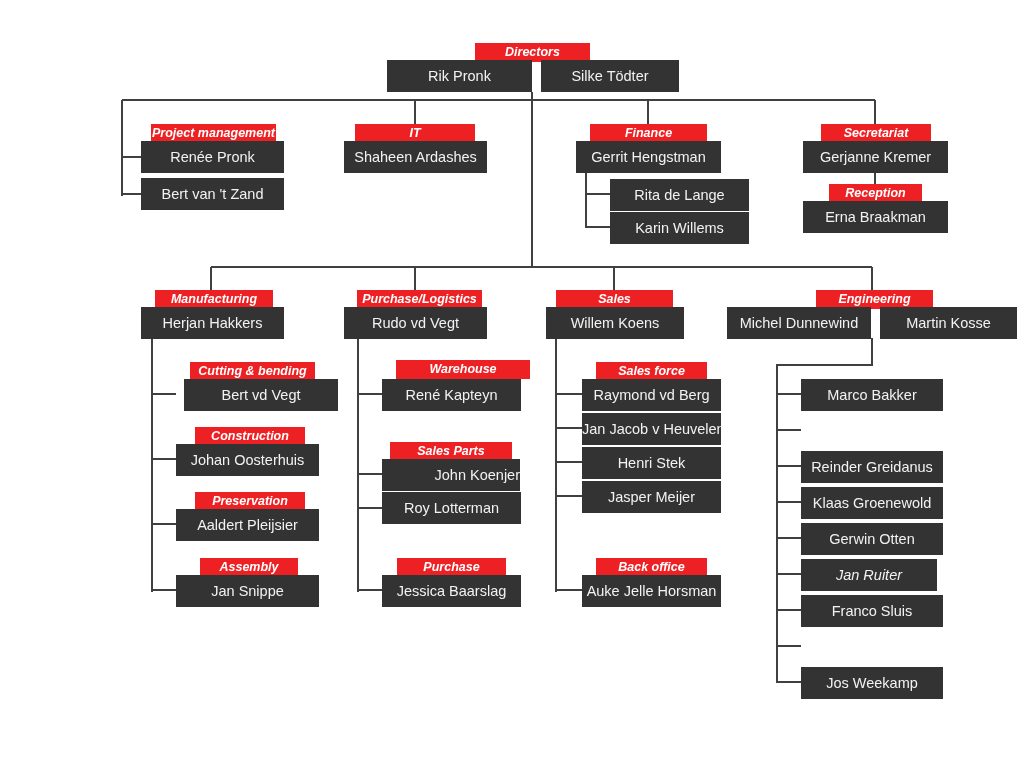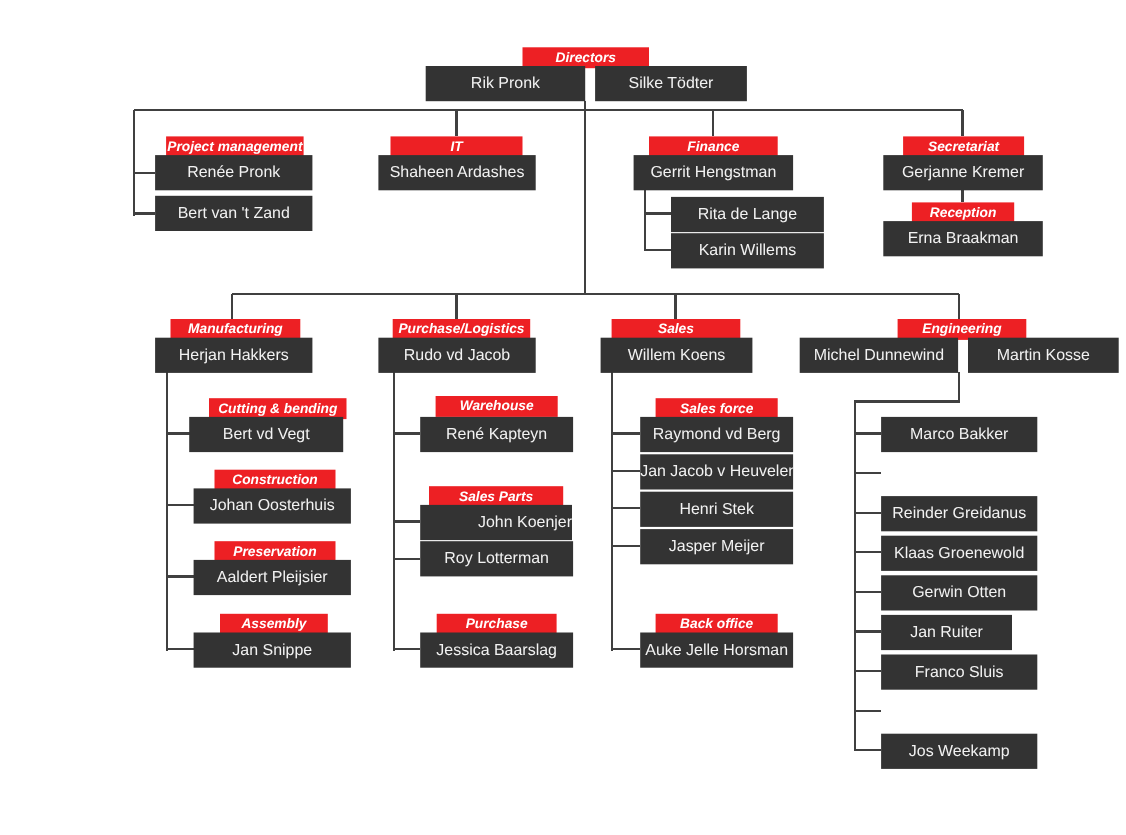--- a/index.html
+++ b/index.html
@@ -143,35 +143,35 @@
 
   <div class="hdr" style="left:821px; top:124px; width:110px;">Secretariat</div>
   <div class="box" style="left:803px; top:141px; width:145px;">Gerjanne Kremer</div>
   <div class="hdr" style="left:829px; top:184px; width:93px;">Reception</div>
   <div class="box" style="left:803px; top:201px; width:145px;">Erna Braakman</div>
 
   <div class="hdr" style="left:155px; top:290px; width:118px;">Manufacturing</div>
   <div class="box" style="left:141px; top:307px; width:143px;">Herjan Hakkers</div>
 
   <div class="hdr" style="left:190px; top:362px; width:125px;">Cutting &amp; bending</div>
-  <div class="box" style="left:172px; top:379px; width:140px;">Bert vd Vegt</div>
+  <div class="box" style="left:184px; top:379px; width:154px;">Bert vd Vegt</div>
 
   <div class="hdr" style="left:195px; top:427px; width:110px;">Construction</div>
   <div class="box" style="left:176px; top:444px; width:143px;">Johan Oosterhuis</div>
 
   <div class="hdr" style="left:195px; top:492px; width:110px;">Preservation</div>
   <div class="box" style="left:176px; top:509px; width:143px;">Aaldert Pleijsier</div>
 
   <div class="hdr" style="left:200px; top:558px; width:98px;">Assembly</div>
   <div class="box" style="left:176px; top:575px; width:143px;">Jan Snippe</div>
 
   <div class="hdr" style="left:357px; top:290px; width:125px;">Purchase/Logistics</div>
-  <div class="box" style="left:344px; top:307px; width:143px;">Rudo vd Jacob</div>
-
-  <div class="hdr" style="left:396px; top:360px; width:111px;">Warehouse</div>
+  <div class="box" style="left:344px; top:307px; width:143px;">Rudo vd Vegt</div>
+
+  <div class="hdr" style="left:396px; top:360px; width:134px;">Warehouse</div>
   <div class="box" style="left:382px; top:379px; width:139px;">René Kapteyn</div>
 
   <div class="hdr" style="left:390px; top:442px; width:122px;">Sales Parts</div>
   <div class="box" style="left:382px; top:459px; width:138px;text-align:right;">John Koenjer</div>
   <div class="box" style="left:382px; top:492px; width:139px;">Roy Lotterman</div>
 
   <div class="hdr" style="left:397px; top:558px; width:109px;">Purchase</div>
   <div class="box" style="left:382px; top:575px; width:139px;">Jessica Baarslag</div>
 
   <div class="hdr" style="left:556px; top:290px; width:117px;">Sales</div>
@@ -187,17 +187,17 @@
   <div class="box" style="left:582px; top:575px; width:139px;">Auke Jelle Horsman</div>
 
   <div class="hdr" style="left:816px; top:290px; width:117px;">Engineering</div>
   <div class="box" style="left:727px; top:307px; width:144px;">Michel Dunnewind</div>
   <div class="box" style="left:880px; top:307px; width:137px;">Martin Kosse</div>
 
   <div class="box" style="left:801px; top:379px; width:142px;">Marco Bakker</div>
   <div class="box" style="left:801px; top:451px; width:142px;">Reinder Greidanus</div>
   <div class="box" style="left:801px; top:487px; width:142px;">Klaas Groenewold</div>
   <div class="box" style="left:801px; top:523px; width:142px;">Gerwin Otten</div>
-  <div class="box" style="left:801px; top:559px; width:119px;">Jan Ruiter</div>
+  <div class="box" style="left:801px; top:559px; width:136px;font-style:italic;">Jan Ruiter</div>
   <div class="box" style="left:801px; top:595px; width:142px;">Franco Sluis</div>
   <div class="box" style="left:801px; top:667px; width:142px;">Jos Weekamp</div>
 
 </div>
 
 </body></html>

